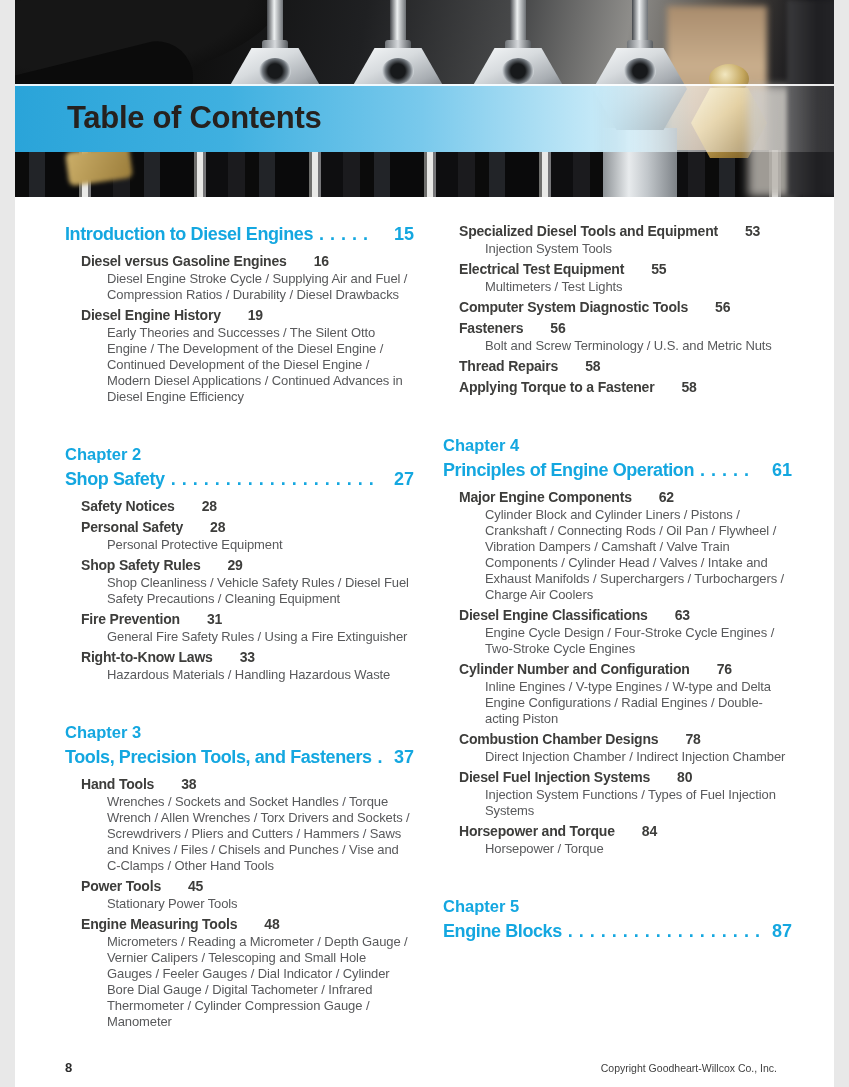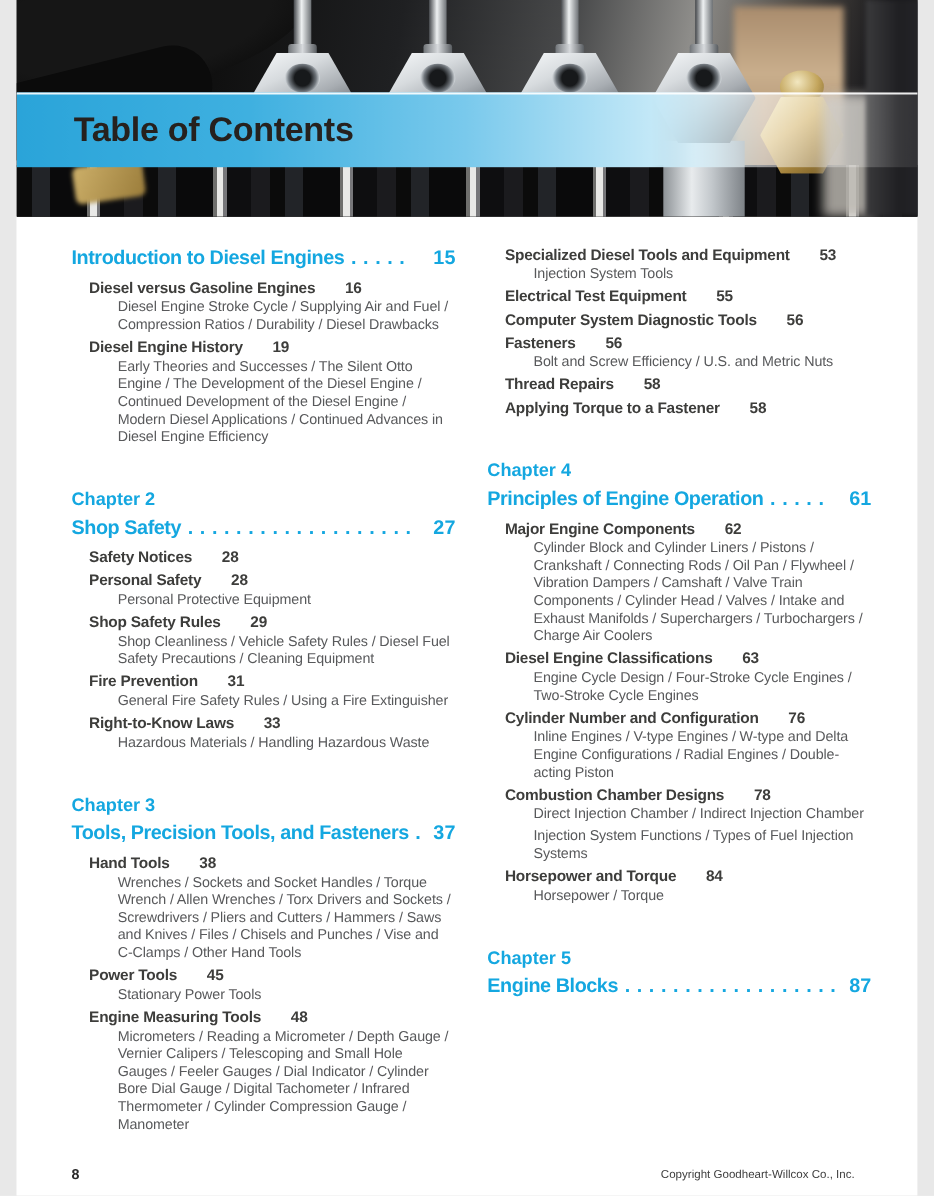--- a/index.html
+++ b/index.html
@@ -208,34 +208,35 @@
     <div class="sec-row">
       <span class="sec-head">Specialized Diesel Tools and Equipment</span><span class="sec-page">53</span>
     </div>
     <div class="sec-sub">Injection System Tools</div>
   </div>
 
   <div class="section">
     <div class="sec-row">
       <span class="sec-head">Electrical Test Equipment</span><span class="sec-page">55</span>
     </div>
+    <div class="sec-sub">Multimeters / Test Lights</div>
   </div>
 
   <div class="section">
     <div class="sec-row">
       <span class="sec-head">Computer System Diagnostic Tools</span><span class="sec-page">56</span>
     </div>
 
   </div>
 
   <div class="section">
     <div class="sec-row">
       <span class="sec-head">Fasteners</span><span class="sec-page">56</span>
     </div>
-    <div class="sec-sub">Bolt and Screw Efficiency / U.S. and Metric Nuts</div>
+    <div class="sec-sub">Bolt and Screw Terminology / U.S. and Metric Nuts</div>
   </div>
 
   <div class="section">
     <div class="sec-row">
       <span class="sec-head">Thread Repairs</span><span class="sec-page">58</span>
     </div>
 
   </div>
 
   <div class="section">
@@ -276,20 +277,23 @@
   </div>
 
   <div class="section">
     <div class="sec-row">
       <span class="sec-head">Combustion Chamber Designs</span><span class="sec-page">78</span>
     </div>
     <div class="sec-sub">Direct Injection Chamber / Indirect Injection Chamber</div>
   </div>
 
   <div class="section">
+    <div class="sec-row">
+      <span class="sec-head">Diesel Fuel Injection Systems</span><span class="sec-page">80</span>
+    </div>
     <div class="sec-sub">Injection System Functions / Types of Fuel Injection Systems</div>
   </div>
 
 
   <div class="section">
     <div class="sec-row">
       <span class="sec-head">Horsepower and Torque</span><span class="sec-page">84</span>
     </div>
     <div class="sec-sub">Horsepower / Torque</div>
   </div>

